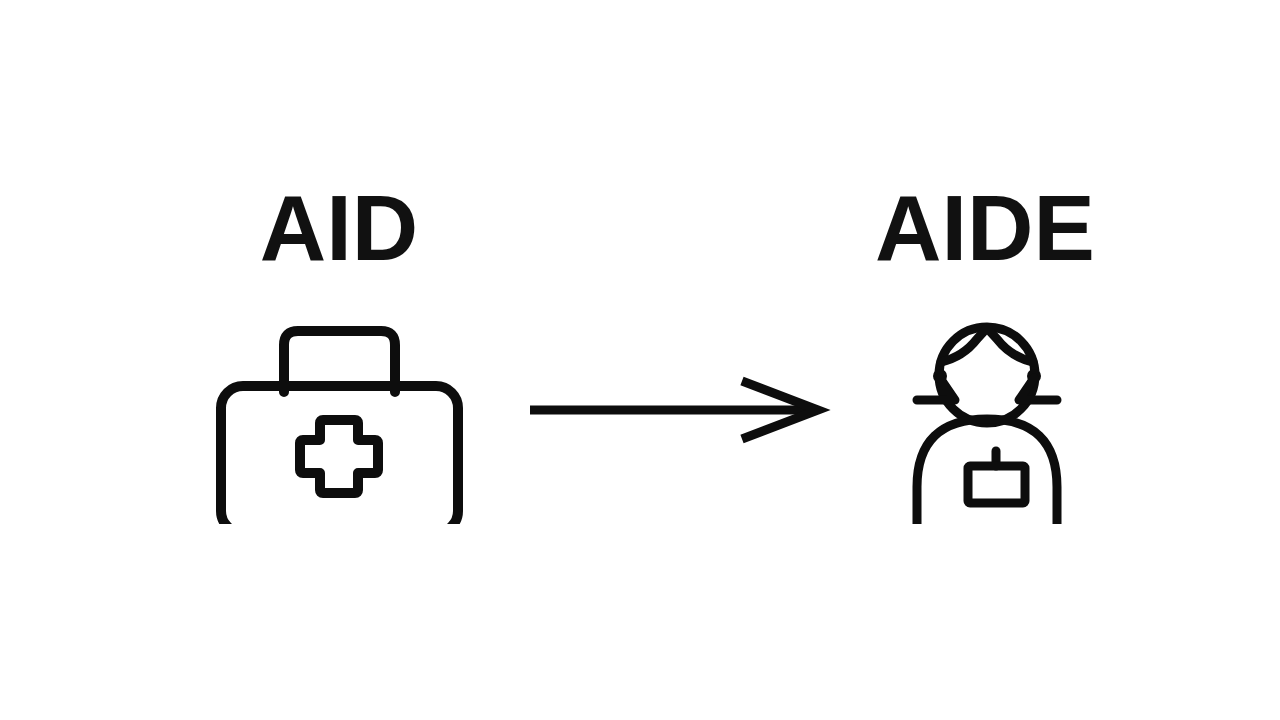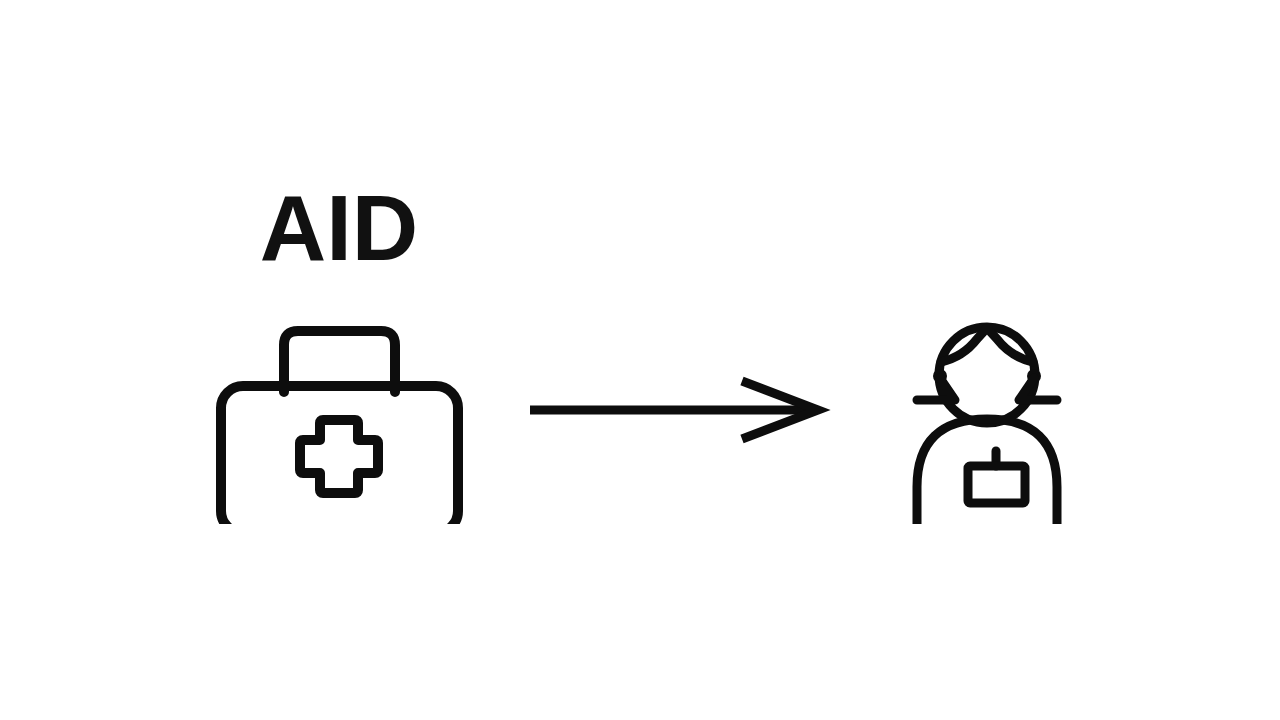--- a/index.html
+++ b/index.html
@@ -72,20 +72,21 @@
     stroke: none;
   }
 </style>
 </head>
 <body>
 
 <div id="stage">
 
   <div class="word" id="word-aid">AID</div>
 
+  <div class="word" id="word-aide">AIDE</div>
 
   <div class="icon-layer">
     <svg width="1280" height="720" viewBox="0 0 1280 720" xmlns="http://www.w3.org/2000/svg">
 
       <g>
 
         <path class="stroke" d="M 284 392 L 284 345 Q 284 331 298 331 L 381 331 Q 395 331 395 345 L 395 392" stroke-width="10"></path>
 
         <rect class="stroke" x="221" y="386" width="237" height="147" rx="22" ry="22" stroke-width="10"></rect>
 

